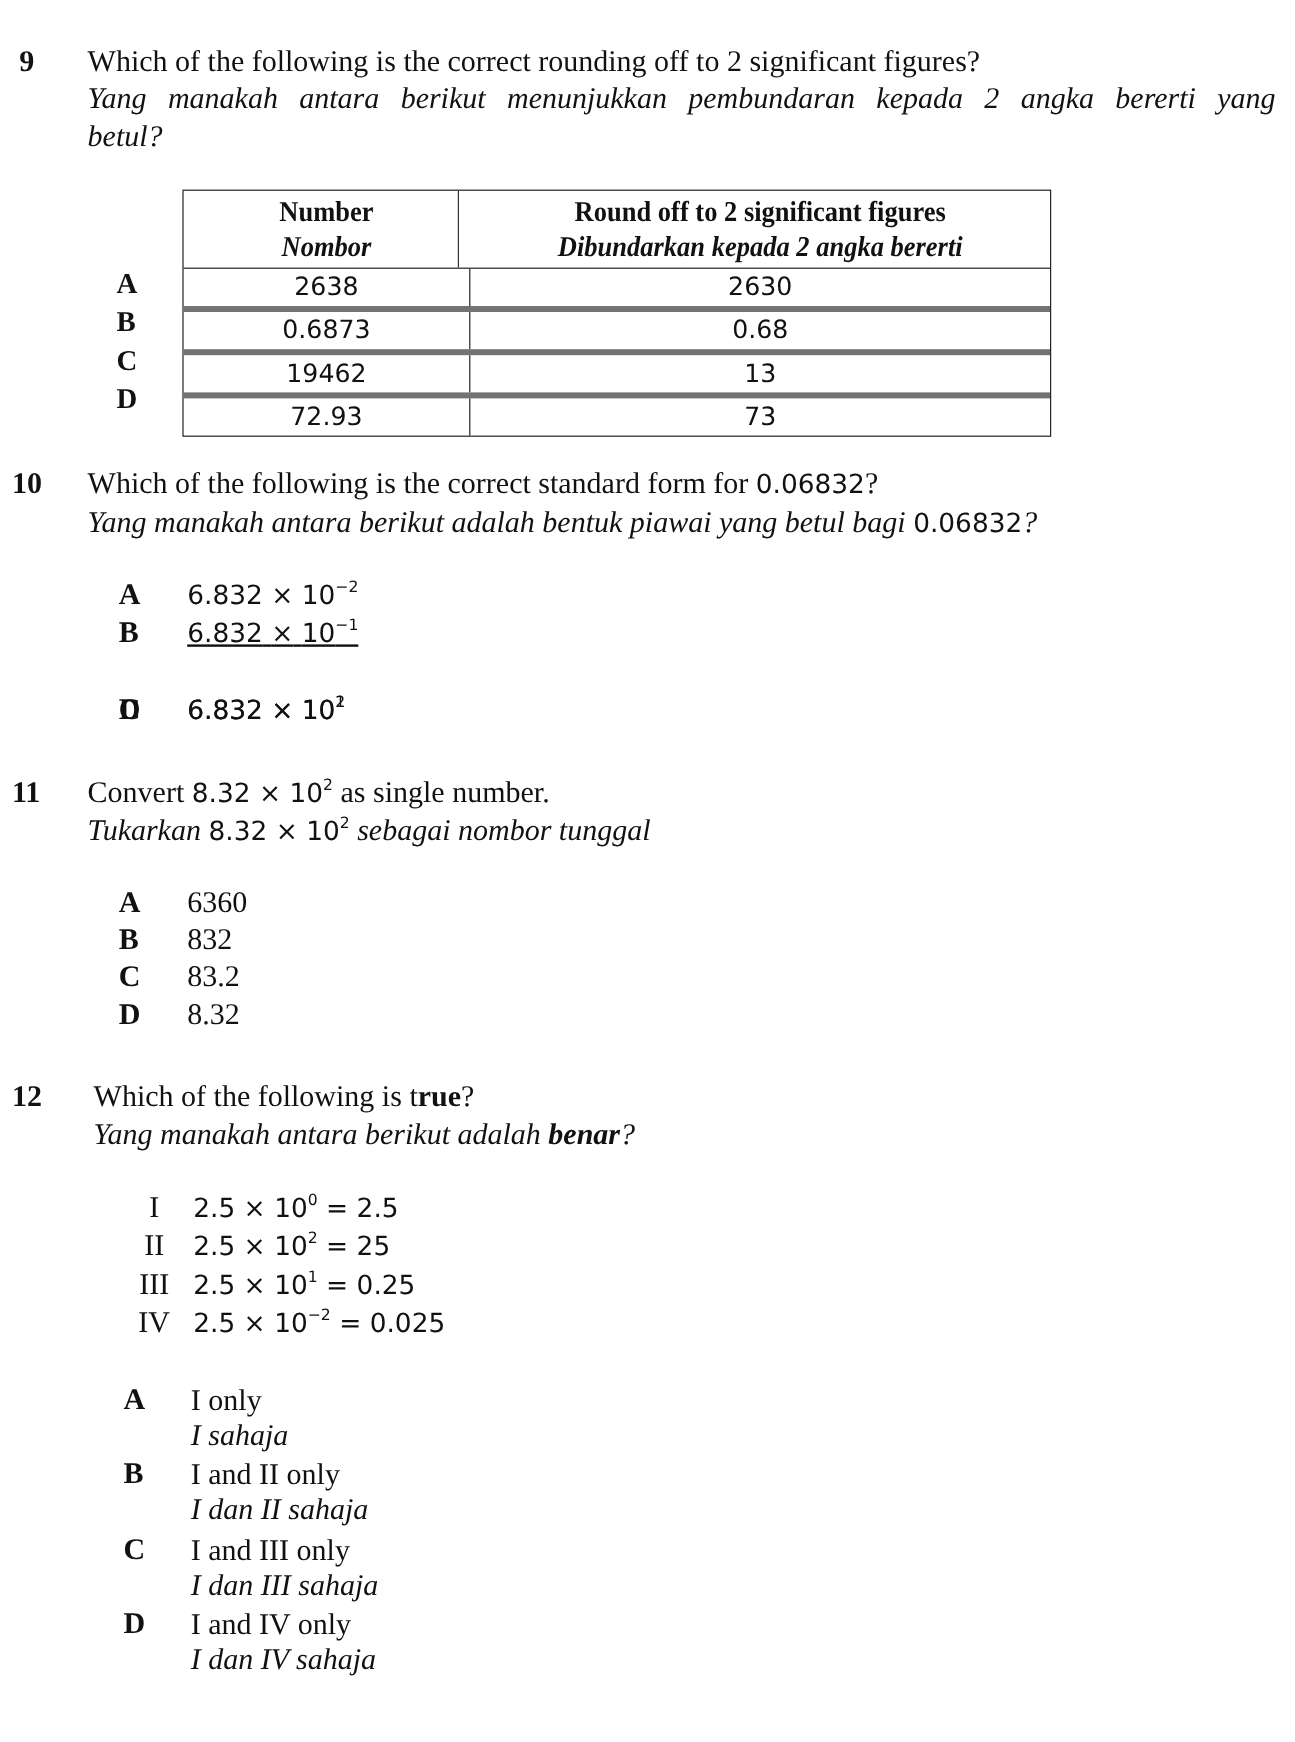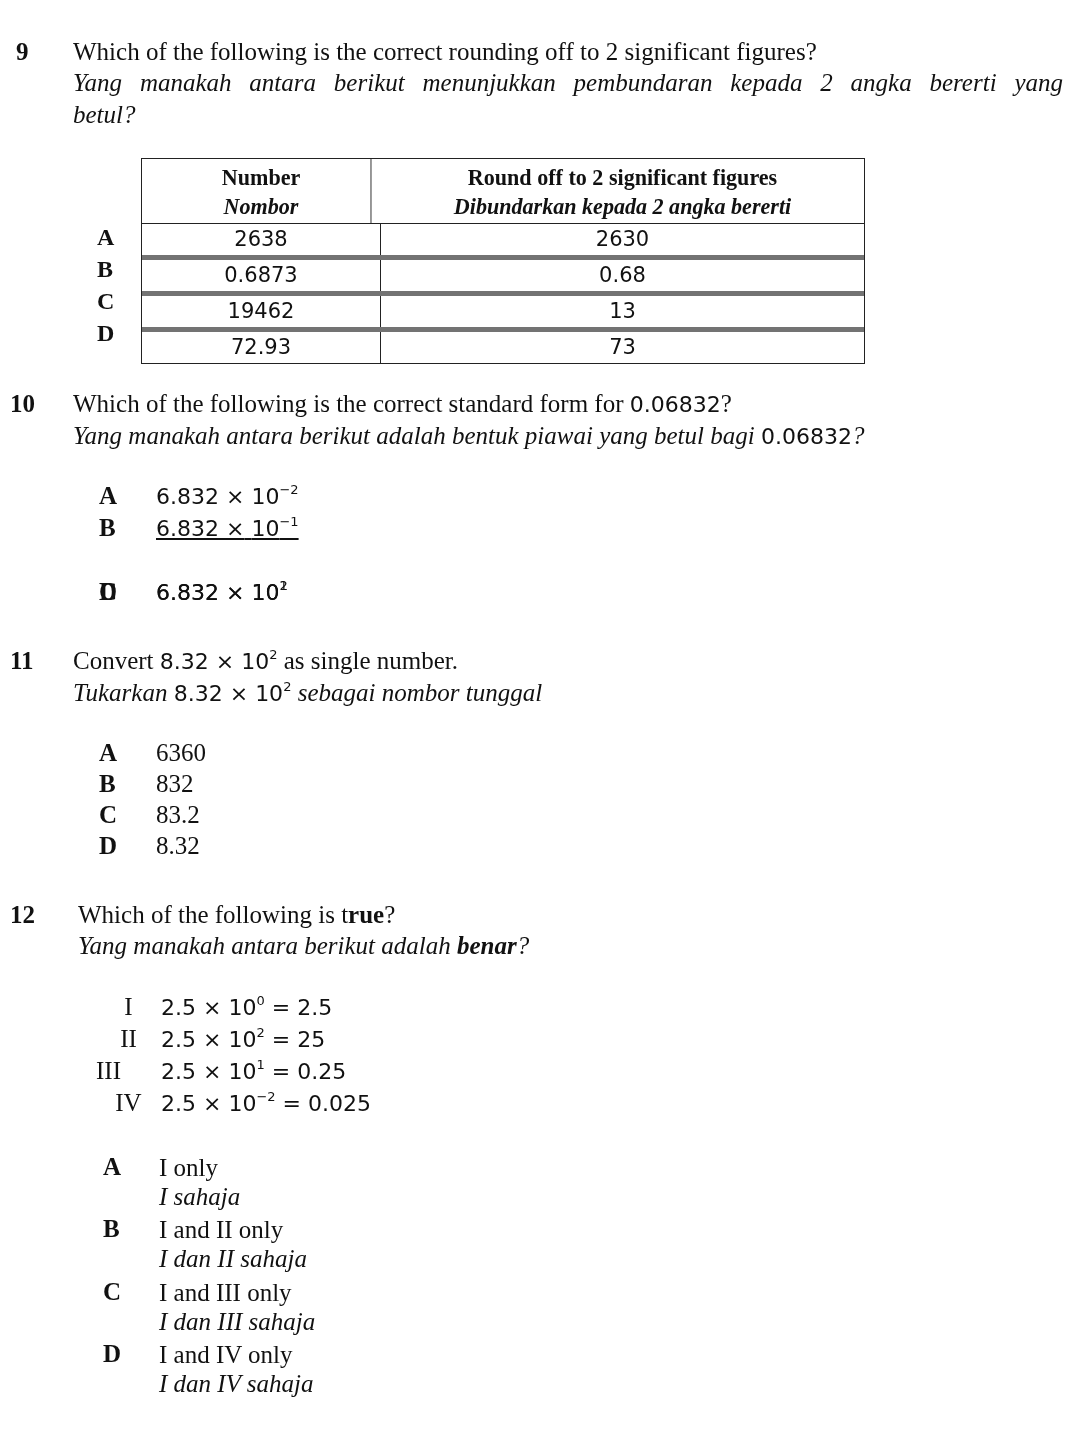--- a/index.html
+++ b/index.html
@@ -10,21 +10,21 @@
   .abs { position: absolute; white-space: nowrap; }
   .qnum { font-weight: bold; font-size: 25px; }
   .it { font-style: italic; }
   .b { font-weight: bold; }
   .math { font-family: "DejaVu Sans", sans-serif; font-size: 22px; }
   .math sup { font-size: 13px; position: relative; top: -2px; }
   .opt-letter { font-weight: bold; width: 40px; display: inline-block; }
   .justify { width: 990px; white-space: normal; text-align: justify; text-align-last: justify; }
 
   
-  .tbl { position: absolute; left: 141px; top: 158px; width: 722px; border: 1.5px solid #222; border-collapse: collapse; }
+  .tbl { position: absolute; left: 152px; top: 158px; width: 722px; border: 1.5px solid #222; border-collapse: collapse; }
   .tbl .row { display: flex; height: 31px; border-top: 5px solid #737373; }
   .tbl .row.first { border-top: 1.5px solid #222; }
   .tbl .head { display: flex; height: 64px; }
   .tbl .c1 { width: 238px; border-right: 1.5px solid #222; text-align: center; }
   .tbl .c2 { flex: 1; text-align: center; }
   .tbl .head .c1, .tbl .head .c2 { font-family: "Liberation Serif", serif; font-weight: bold; font-size: 24px; line-height: 29px; padding-top: 4px; transform: scaleX(0.92); }
   .tbl .row .c1, .tbl .row .c2 { font-family: "DejaVu Sans", sans-serif; font-size: 21px; line-height: 30px; }
   .rowlabel { position: absolute; left: 97px; font-weight: bold; font-size: 24px; }
 </style>
 </head>
@@ -120,21 +120,21 @@
 <div class="abs" style="left:78px; top:901px;"><span>Which of the following is </span><span>t</span><span class="b">rue</span><span>?</span></div>
 <div class="abs it" style="left:78px; top:932px;"><span>Yang manakah antara berikut adalah </span><span class="b">benar</span><span>?</span></div>
 
 <div class="abs" style="left:96px; top:993px;">
   <span style="display:inline-block; width:65px; text-align:center;">I</span><span class="math"><span>2.5</span> <span>×</span> <span>10</span><sup>0</sup> <span>=</span> <span>2.5</span></span>
 </div>
 <div class="abs" style="left:96px; top:1025px;">
   <span style="display:inline-block; width:65px; text-align:center;">II</span><span class="math"><span>2.5</span> <span>×</span> <span>10</span><sup>2</sup> <span>=</span> <span>25</span></span>
 </div>
 <div class="abs" style="left:96px; top:1057px;">
-  <span style="display:inline-block; width:65px; ">III</span><span class="math"><span>2.5</span> <span>×</span> <span>10</span><sup>1</sup> <span>=</span> <span>0.25</span></span>
+  <span style="display:inline-block; width:65px; text-align:center;">III</span><span class="math"><span>2.5</span> <span>×</span> <span>10</span><sup>1</sup> <span>=</span> <span>0.25</span></span>
 </div>
 <div class="abs" style="left:96px; top:1089px;">
   <span style="display:inline-block; width:65px; text-align:center;">IV</span><span class="math"><span>2.5</span> <span>×</span> <span>10</span><sup>−2</sup> <span>=</span> <span>0.025</span></span>
 </div>
 
 <div class="abs" style="left:103px; top:1153px;">
   <span class="opt-letter" style="width:56px; vertical-align:top;">A</span><span style="display:inline-block; line-height:29px;"><span style="display:block">I only</span><span class="it" style="display:block">I sahaja</span></span>
 </div>
 <div class="abs" style="left:103px; top:1215px;">
   <span class="opt-letter" style="width:56px; vertical-align:top;">B</span><span style="display:inline-block; line-height:29px;"><span style="display:block">I and II only</span><span class="it" style="display:block">I dan II sahaja</span></span>

